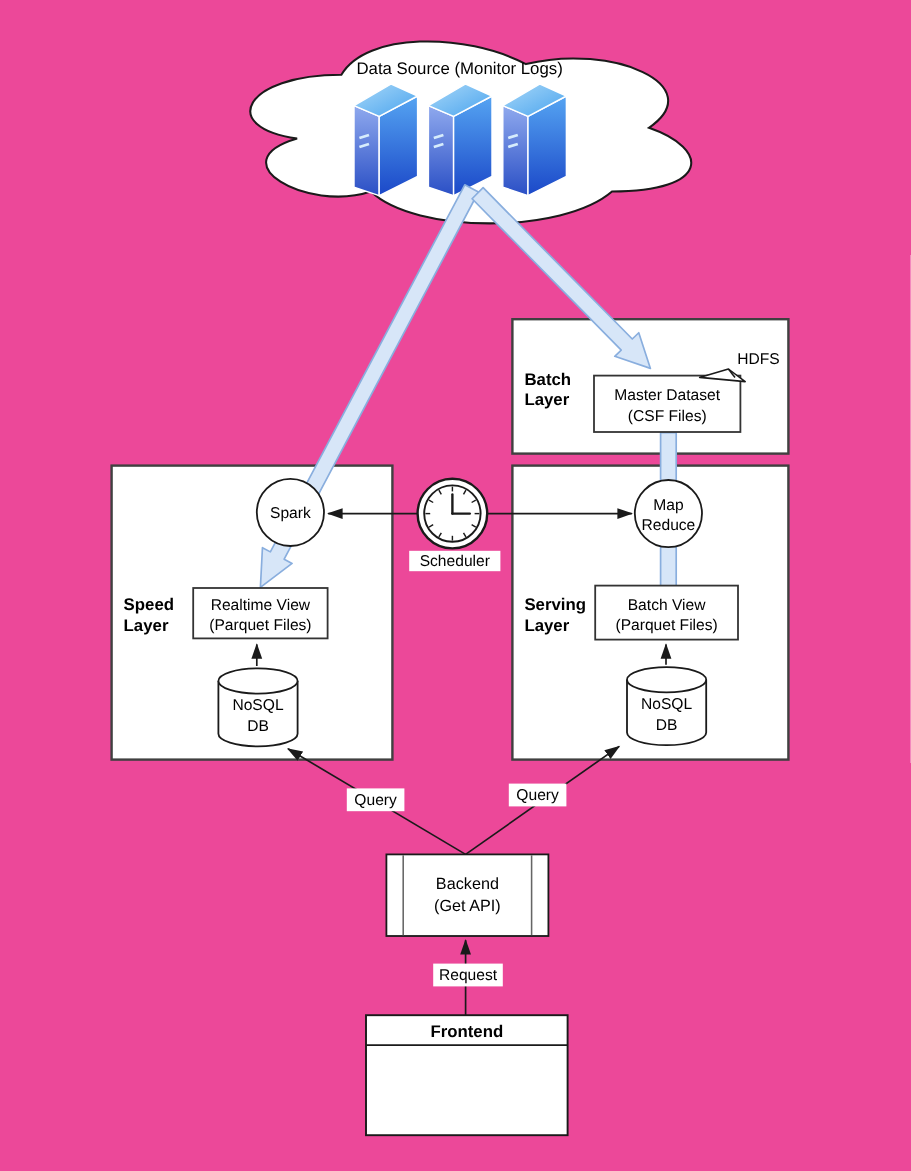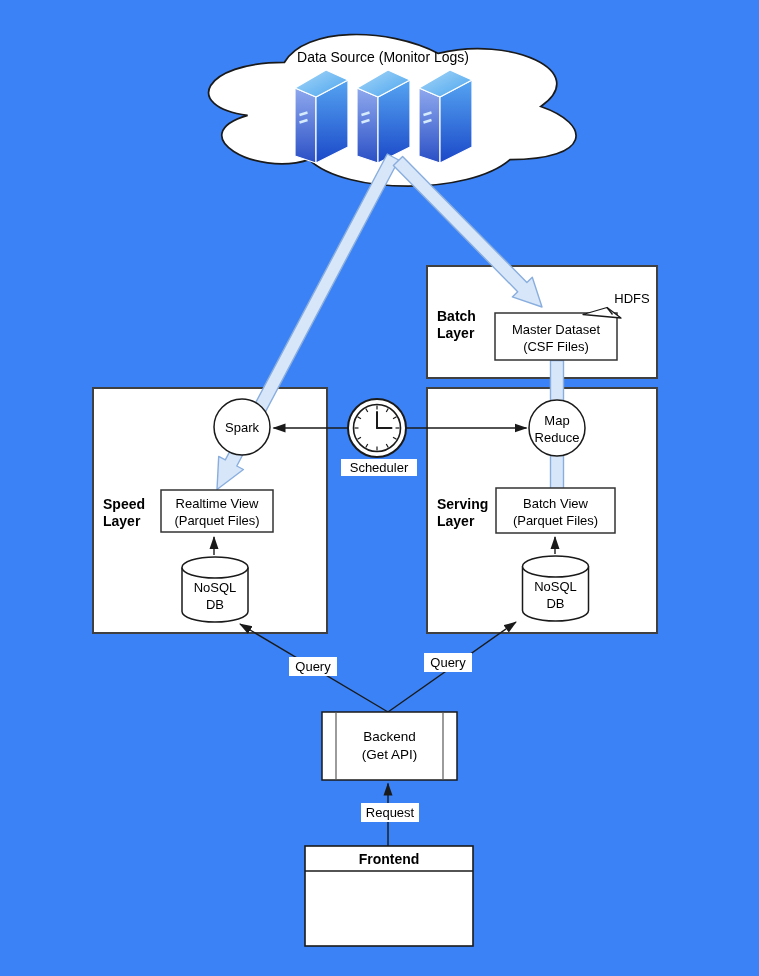--- a/index.html
+++ b/index.html
@@ -1,16 +1,16 @@
 <!DOCTYPE html>
 <html><head>
 <meta charset="utf-8">
 <style>
   html,body{margin:0;padding:0;background:#ffffff;}
-  .stage{width:759px;height:976px;position:relative;background:#3b82f6;margin:0;}
+  .stage{width:759px;height:976px;position:relative;background:#ec4899;margin:0;}
   svg{display:block;}
   text{font-family:"Liberation Sans","DejaVu Sans",sans-serif;fill:#000000;}
   .txt{font-size:13px;text-anchor:middle;}
   .txt-l{font-size:13.5px;text-anchor:middle;}
   .title{font-size:14px;text-anchor:middle;}
   .layer-label{font-size:14px;font-weight:bold;text-anchor:start;}
   .bold{font-size:14px;font-weight:bold;text-anchor:middle;}
   .node{fill:#ffffff;stroke:#333333;stroke-width:1.5;}
   .layerbox{fill:#ffffff;stroke:#404040;stroke-width:2;}
   .thin{stroke:#1a1a1a;stroke-width:1.4;fill:none;}

